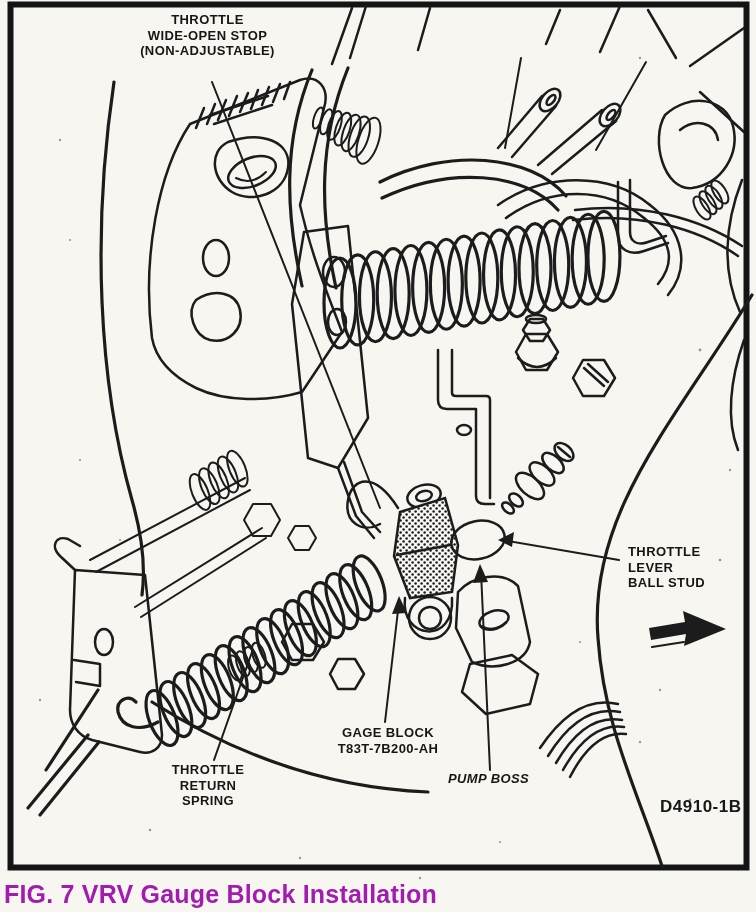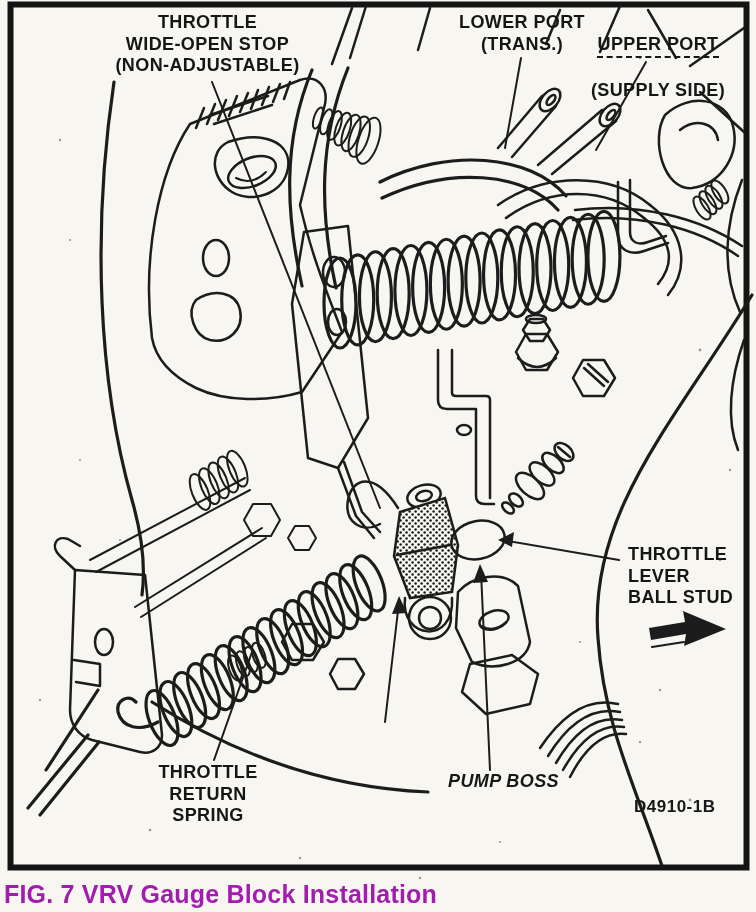--- a/index.html
+++ b/index.html
@@ -3,21 +3,21 @@
 <meta charset="utf-8">
 <style>
   html,body{margin:0;padding:0;background:#e8e6e0;}
   #page{
     position:relative;width:756px;height:912px;overflow:hidden;
     background:#f7f6f1;
     font-family:"Liberation Sans",sans-serif;color:#181818;
   }
   .label{
     position:absolute;
-    font-weight:bold;font-size:18px;line-height:1.2;
+    font-weight:bold;font-size:13px;line-height:1.2;
     letter-spacing:.4px;text-align:center;white-space:pre-line;
     color:#161616;
   }
   .label.left{text-align:left;}
   .u-dash{display:inline-block;border-bottom:2px dashed #161616;padding-bottom:1px;}
   #lbl-code{position:absolute;font-weight:bold;font-size:17px;letter-spacing:.5px;white-space:nowrap;}
   #caption{
     position:absolute;left:4px;top:880px;
     font-weight:bold;font-size:25px;letter-spacing:.2px;white-space:nowrap;color:#a21caf;
   }
@@ -309,36 +309,32 @@
     <g>
       <path class="fillink" d="M651,640 L686,634 L684,646 L726,629 L683,611 L685,622 L649,628 Z"></path>
       <path class="ink2" d="M652,647 L684,642"></path>
     </g>
   </svg>
 
   <div class="label" style="left:95px;top:12px;width:225px;">THROTTLE
 WIDE-OPEN STOP
 (NON-ADJUSTABLE)</div>
 
-  <div class="label" style="left:448px;top:12px;width:148px;">LOWER PORT
-(TRANS.)</div>
-
-  <div class="label" style="left:583px;top:12px;width:150px;">
-    <span class="u-dash">UPPER PORT</span><br>
-    <span>(SUPPLY SIDE)</span>
-  </div>
+
 
   <div class="label left" style="left:628px;top:544px;width:112px;">THROTTLE
 LEVER
 BALL STUD</div>
 
 
+  <div class="label" style="left:288px;top:725px;width:200px;">GAGE BLOCK
+T83T-7B200-AH</div>
 
   <div class="label" style="left:448px;top:771px;white-space:nowrap;font-style:italic;">PUMP BOSS</div>
 
   <div class="label" style="left:148px;top:762px;width:120px;">THROTTLE
 RETURN
 SPRING</div>
 
-  <div id="lbl-code" style="left:634px;top:797px;">D4910-1B</div>
+  <div id="lbl-code" style="left:660px;top:797px;">D4910-1B</div>
 
   <div id="caption">FIG. 7  VRV Gauge Block Installation</div>
 </div>
 
 </body></html>

